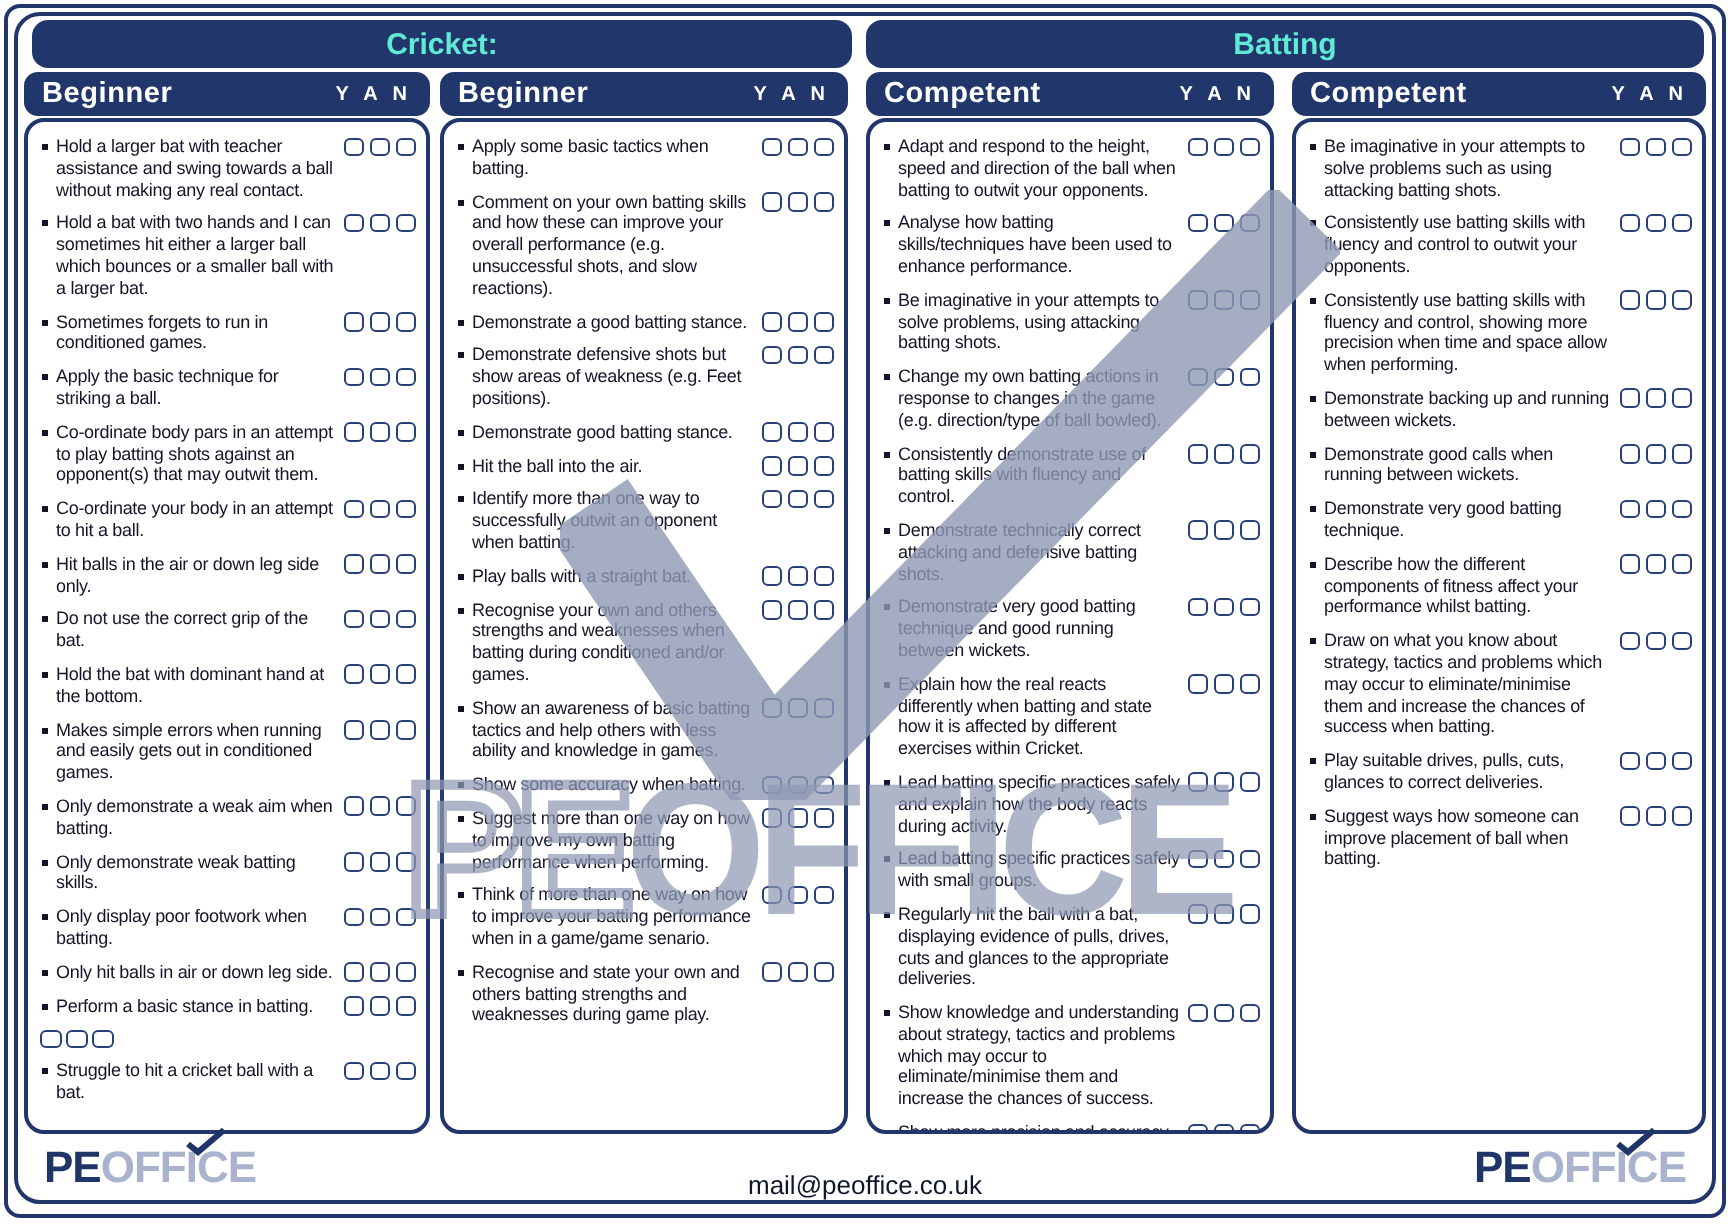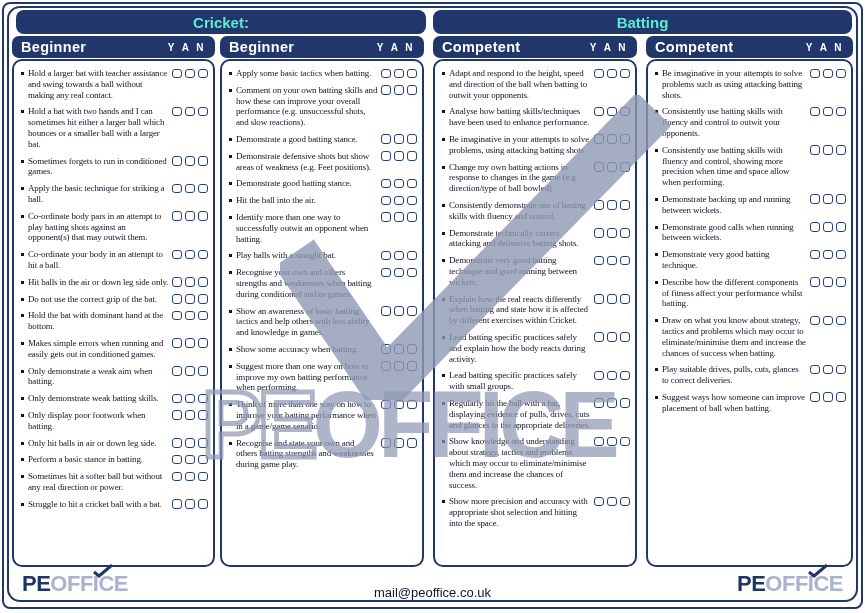--- a/index.html
+++ b/index.html
@@ -17,21 +17,21 @@
   .title-right{left:433px;top:10px;width:419px;}
 
   
   .col-head{position:absolute;top:36px;height:22px;background:#21376b;border-radius:7px;color:#fff;
     display:flex;align-items:center;justify-content:space-between;padding:0 9px;box-sizing:border-box;z-index:2;}
   .col-head .lvl{font-size:14.5px;font-weight:bold;letter-spacing:.3px;}
   .col-head .yan{font-size:10px;font-weight:bold;letter-spacing:2.5px;}
 
   
   .col-box{position:absolute;top:59px;height:508px;border:2px solid #21376b;border-radius:10px;
-    box-sizing:border-box;background:transparent;padding:7px 5px 6px 6px;overflow:hidden;z-index:1;font-family:Liberation Serif, serif;}
+    box-sizing:border-box;background:transparent;padding:7px 5px 6px 6px;overflow:hidden;z-index:1;}
 
   .item{display:flex;justify-content:space-between;align-items:flex-start;gap:3px;margin-bottom:6px;}
   .item-text{position:relative;flex:1;font-size:9px;line-height:10.8px;letter-spacing:-0.15px;
     color:#15152a;padding-left:8px;}
   .item-text::before{content:"";position:absolute;left:1px;top:4px;width:3px;height:3px;background:#15152a;}
   .boxes{display:flex;gap:2.5px;flex:0 0 auto;padding-top:0.5px;}
   .cb{display:inline-block;width:10.5px;height:9.5px;border:1.8px solid #28407a;border-radius:3px;
     background:#fff;box-sizing:border-box;}
 
   
@@ -192,21 +192,20 @@
           </div>
           <div class="item">
             <div class="item-text">Perform a basic stance in batting.</div>
             <div class="boxes">
               <span class="cb"></span>
               <span class="cb"></span>
               <span class="cb"></span>
             </div>
           </div>
           <div class="item">
-            <div class="item-text">Sometimes hit a softer ball but without any real direction or power.</div>
             <div class="boxes">
               <span class="cb"></span>
               <span class="cb"></span>
               <span class="cb"></span>
             </div>
           </div>
           <div class="item">
             <div class="item-text">Struggle to hit a cricket ball with a bat.</div>
             <div class="boxes">
               <span class="cb"></span>

